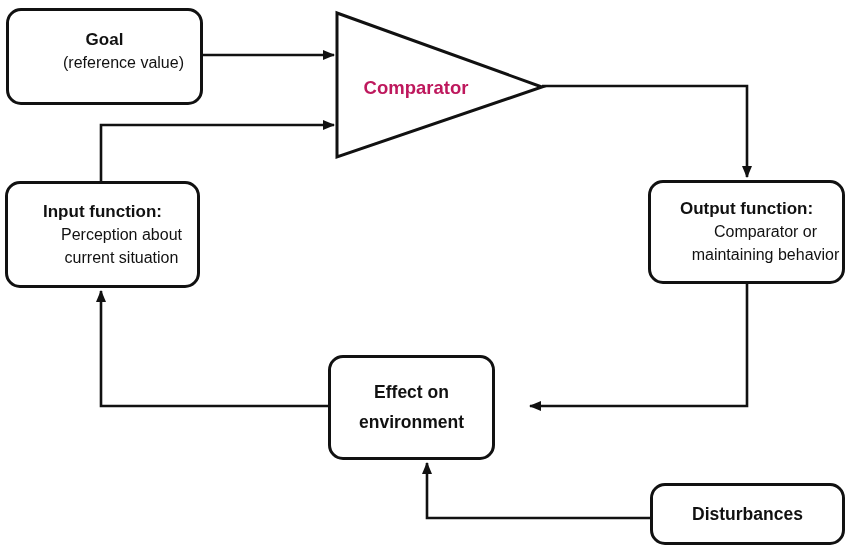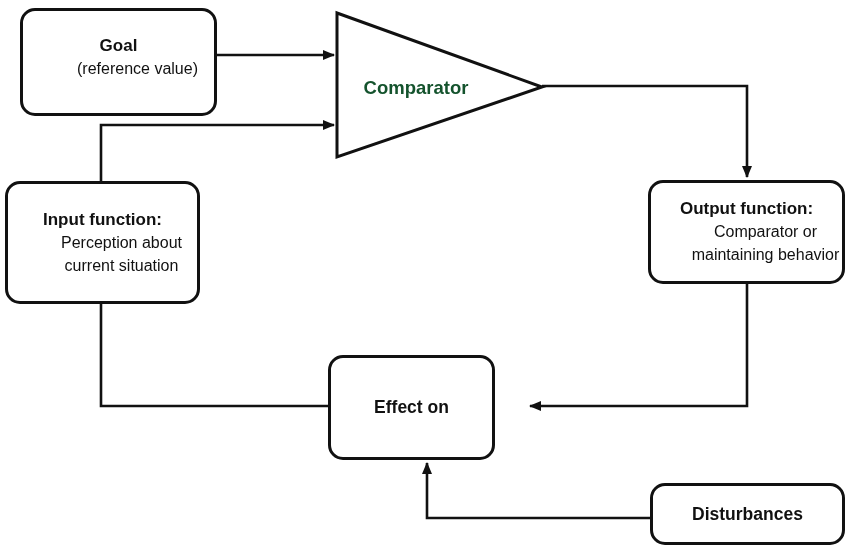--- a/index.html
+++ b/index.html
@@ -36,36 +36,36 @@
   }
   .node .title {
     font-weight: 700;
     font-size: 17px;
   }
   .node .body-line {
     font-weight: 400;
     font-size: 16px;
     margin-left: 38px;
   }
-  #goal-node          { left: 20px;   top: 8px;   width: 197px; height: 108px;  padding-bottom: 10px; }
-  #input-node         { left: 5px;   top: 181px; width: 195px; height: 123px; }
+  #goal-node          { left: 6px;   top: 8px;   width: 197px; height: 97px;  padding-bottom: 10px; }
+  #input-node         { left: 5px;   top: 181px; width: 195px; height: 107px; }
   #output-node        { left: 648px; top: 180px; width: 197px; height: 104px; }
   #effect-node        { left: 328px; top: 355px; width: 167px; height: 105px; line-height: 1.7; }
   #effect-node .title { font-size: 17.5px; }
   #disturbances-node  { left: 650px; top: 483px; width: 195px; height: 62px; }
   #disturbances-node .title { font-size: 17.5px; text-align: right; }
   .comparator-label {
     position: absolute;
     left: 341px;
     top: 77px;
     width: 150px;
     text-align: center;
     font-weight: 700;
     font-size: 18.5px;
-    color: #14532d;
+    color: #be185d;
   }
 </style>
 </head>
 <body>
 
 <div class="canvas">
 
   <svg class="wires" width="850" height="552" viewBox="0 0 850 552">
     <defs>
       <marker id="ah" markerUnits="userSpaceOnUse" markerWidth="13" markerHeight="11" refX="11" refY="5" orient="auto">
@@ -102,19 +102,20 @@
   </div>
 
   <div class="node" id="output-node">
     <div class="title">Output function:</div>
     <div class="body-line">Comparator or</div>
     <div class="body-line">maintaining behavior</div>
   </div>
 
   <div class="node" id="effect-node">
     <div class="title">Effect on</div>
+    <div class="title">environment</div>
   </div>
 
   <div class="node" id="disturbances-node">
     <div class="title">Disturbances</div>
   </div>
 
 </div>
 
 </body></html>

